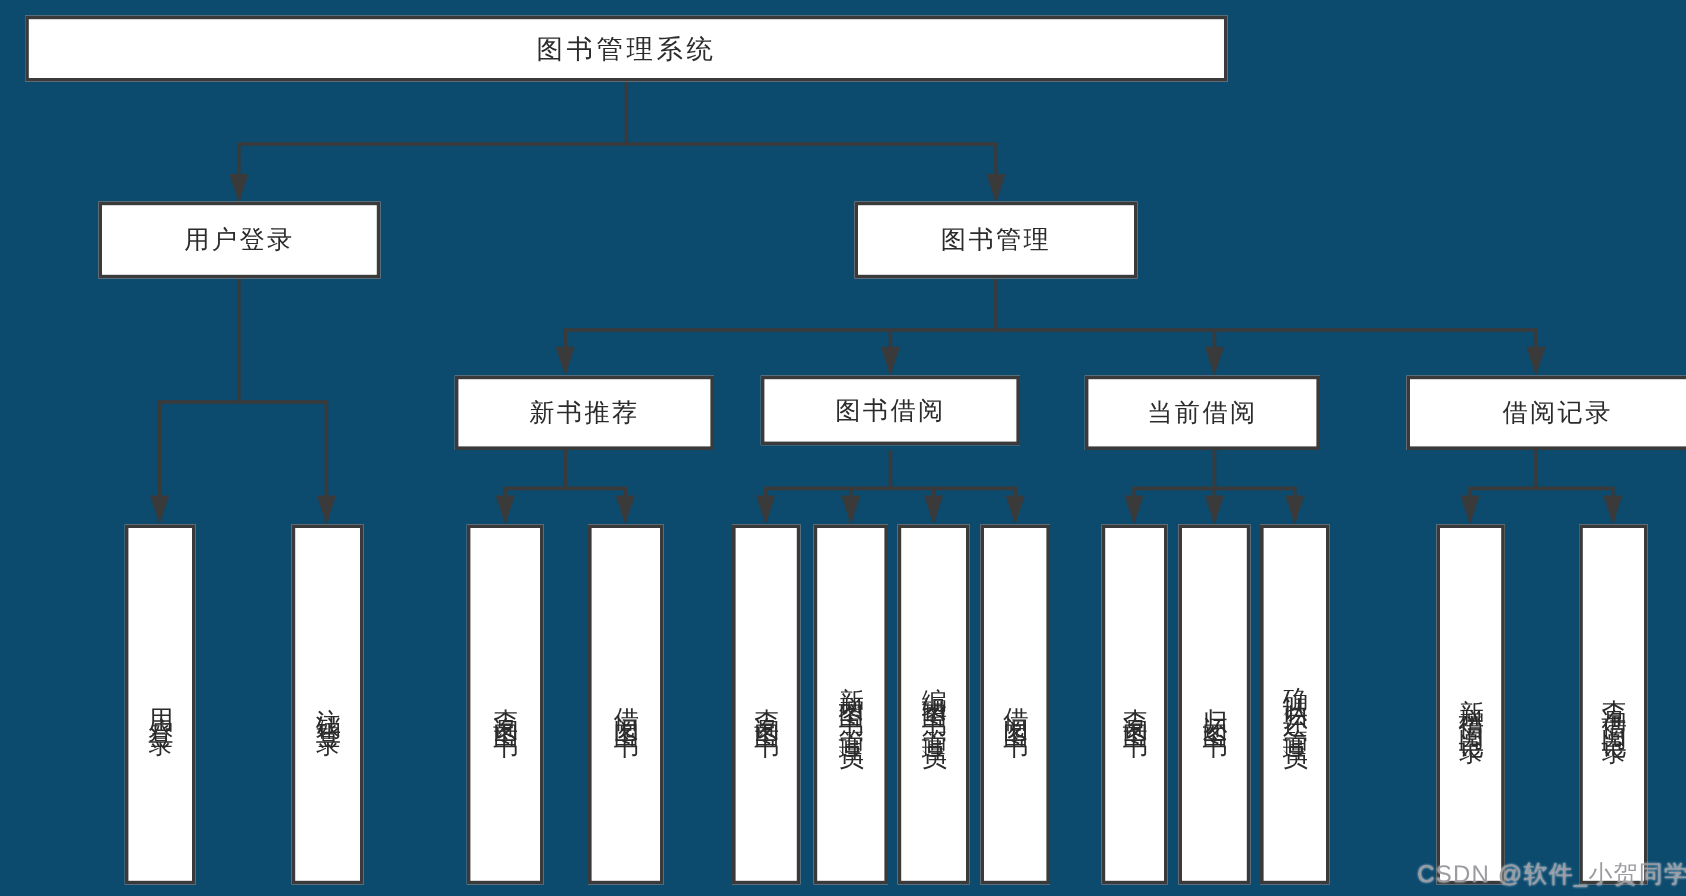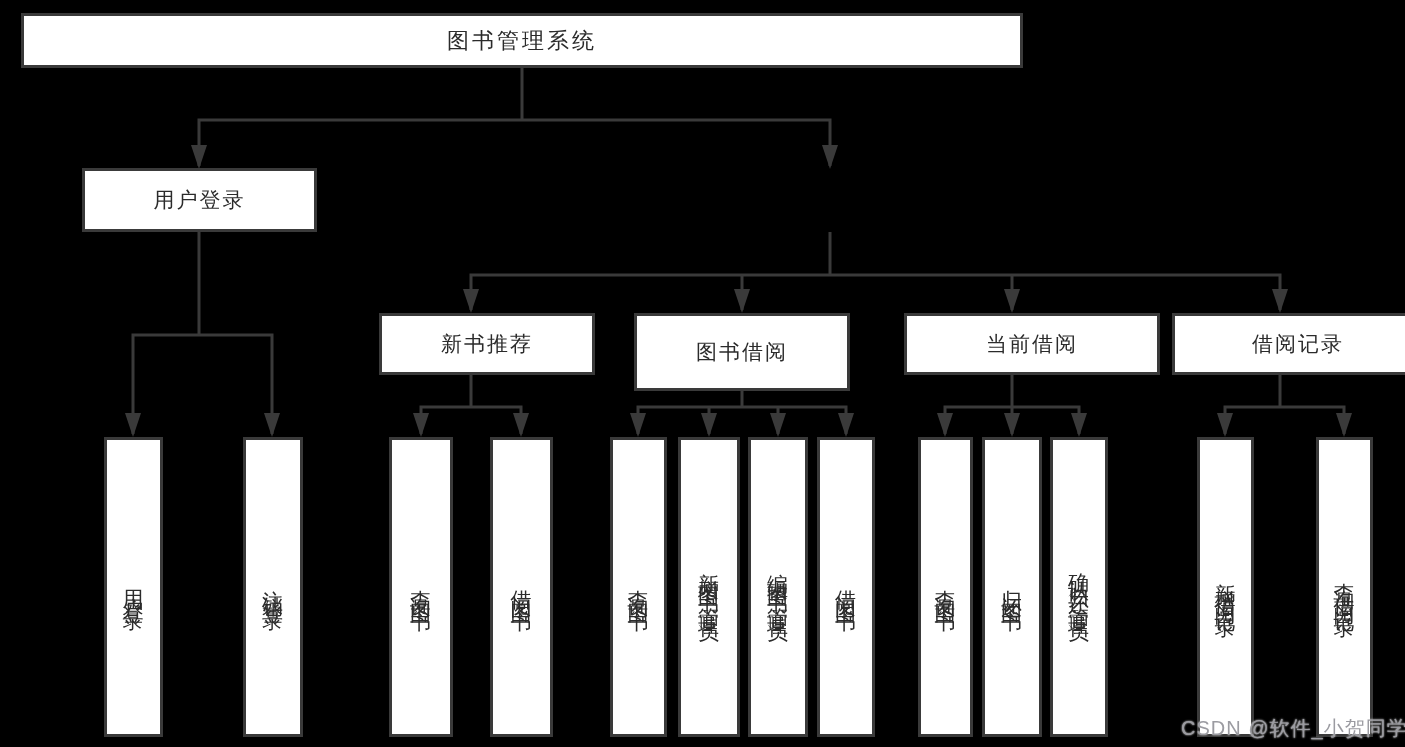--- a/index.html
+++ b/index.html
@@ -5,21 +5,21 @@
   html, body {
     margin: 0;
     padding: 0;
     background: #ffffff;
     font-family: "Liberation Sans", "DejaVu Sans", sans-serif;
   }
   .canvas {
     position: relative;
     width: 1405px;
     height: 747px;
-    background: #000000;
+    background: #0c4a6e;
     overflow: hidden;
   }
   .connectors {
     position: absolute;
     left: 0;
     top: 0;
     pointer-events: none;
   }
   .node {
     position: absolute;
@@ -105,24 +105,25 @@
       <polygon points="1004,413 1020,413 1012,437"></polygon>
       <polygon points="1071,413 1087,413 1079,437"></polygon>
       <polygon points="1217,413 1233,413 1225,437"></polygon>
       <polygon points="1336,413 1352,413 1344,437"></polygon>
     </g>
   </svg>
 
   <div class="node hnode title-node" style="left:21px; top:13px; width:1002px; height:55px;">图书管理系统</div>
 
   <div class="node hnode" style="left:82px; top:168px; width:235px; height:64px;">用户登录</div>
+  <div class="node hnode" style="left:712px; top:168px; width:236px; height:64px;">图书管理</div>
 
   <div class="node hnode" style="left:379px; top:313px; width:216px; height:62px;">新书推荐</div>
-  <div class="node hnode" style="left:634px; top:313px; width:216px; height:78px;">图书借阅</div>
-  <div class="node hnode" style="left:904px; top:313px; width:256px; height:62px;">当前借阅</div>
+  <div class="node hnode" style="left:634px; top:313px; width:216px; height:58px;">图书借阅</div>
+  <div class="node hnode" style="left:904px; top:313px; width:196px; height:62px;">当前借阅</div>
   <div class="node hnode" style="left:1172px; top:313px; width:252px; height:62px;">借阅记录</div>
 
   <div class="node vnode" style="left:104px; top:437px; width:59px; height:300px;">用户登录</div>
   <div class="node vnode" style="left:243px; top:437px; width:60px; height:300px;">注销登录</div>
 
   <div class="node vnode" style="left:389px; top:437px; width:64px; height:300px;">查询图书</div>
   <div class="node vnode" style="left:490px; top:437px; width:63px; height:300px;">借阅图书</div>
 
   <div class="node vnode" style="left:610px; top:437px; width:57px; height:300px;">查询图书</div>
   <div class="node vnode" style="left:678px; top:437px; width:62px; height:300px;">新增图书（管理员）</div>

